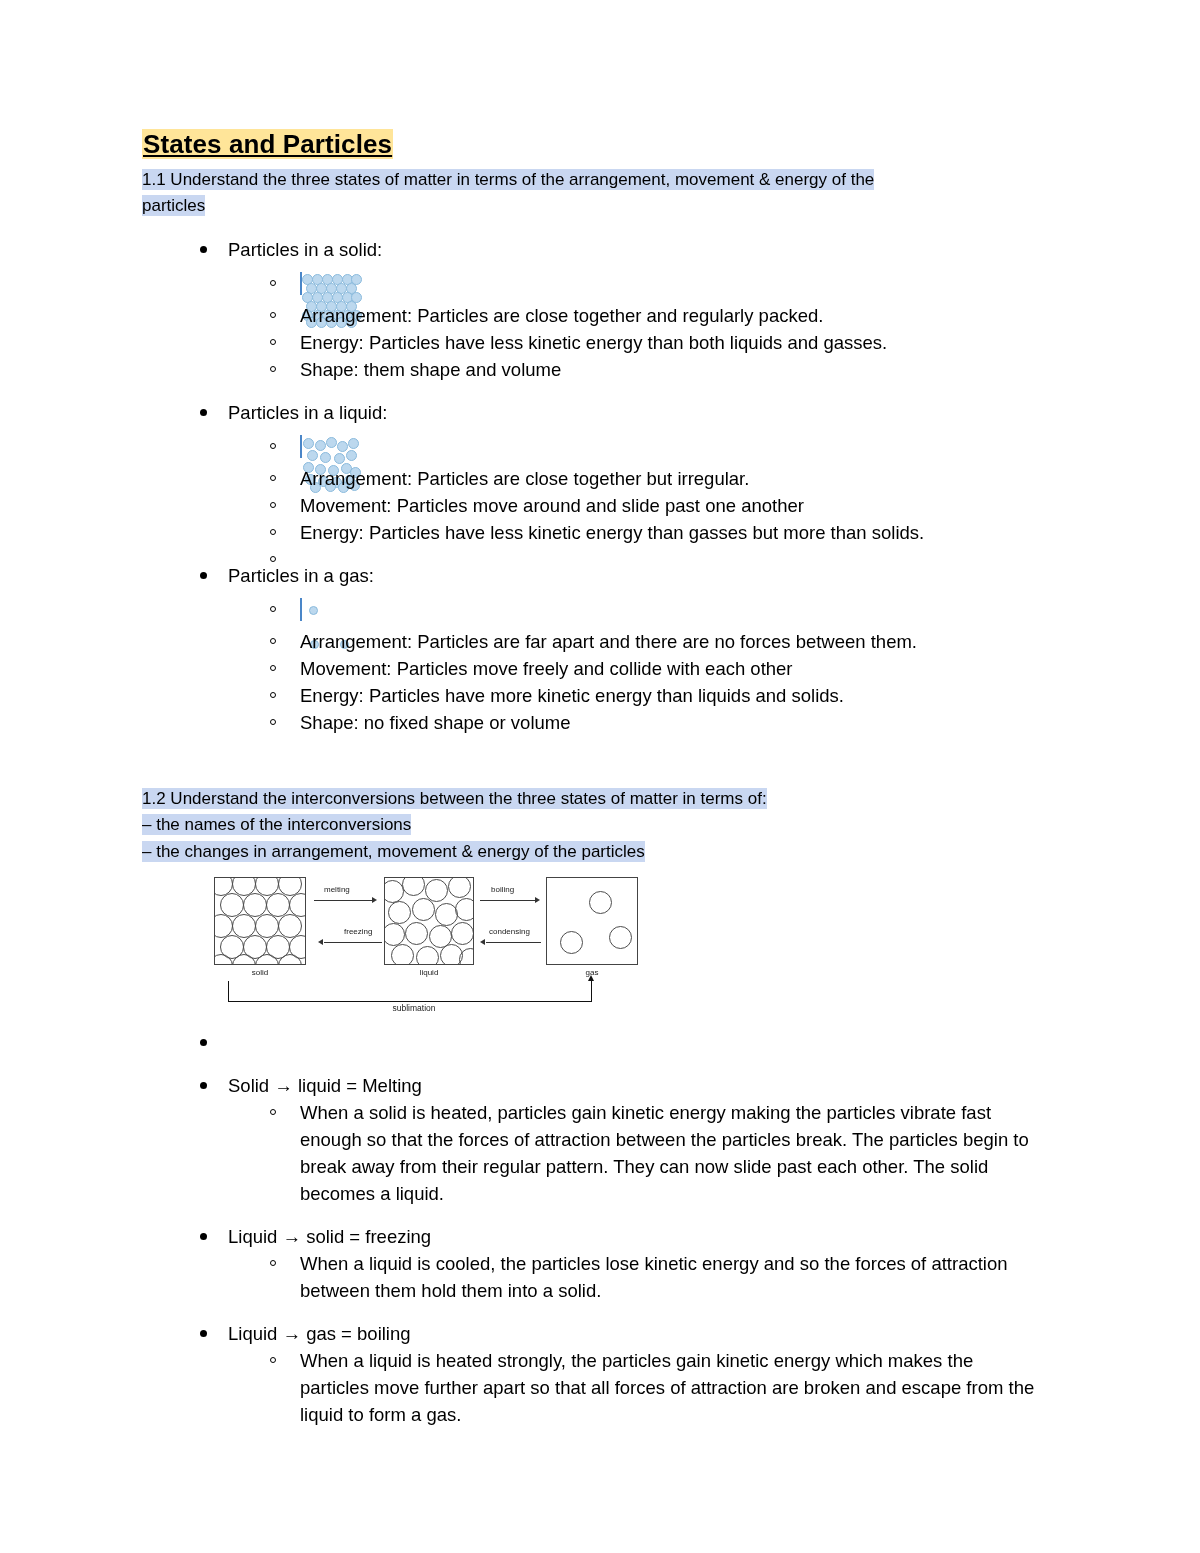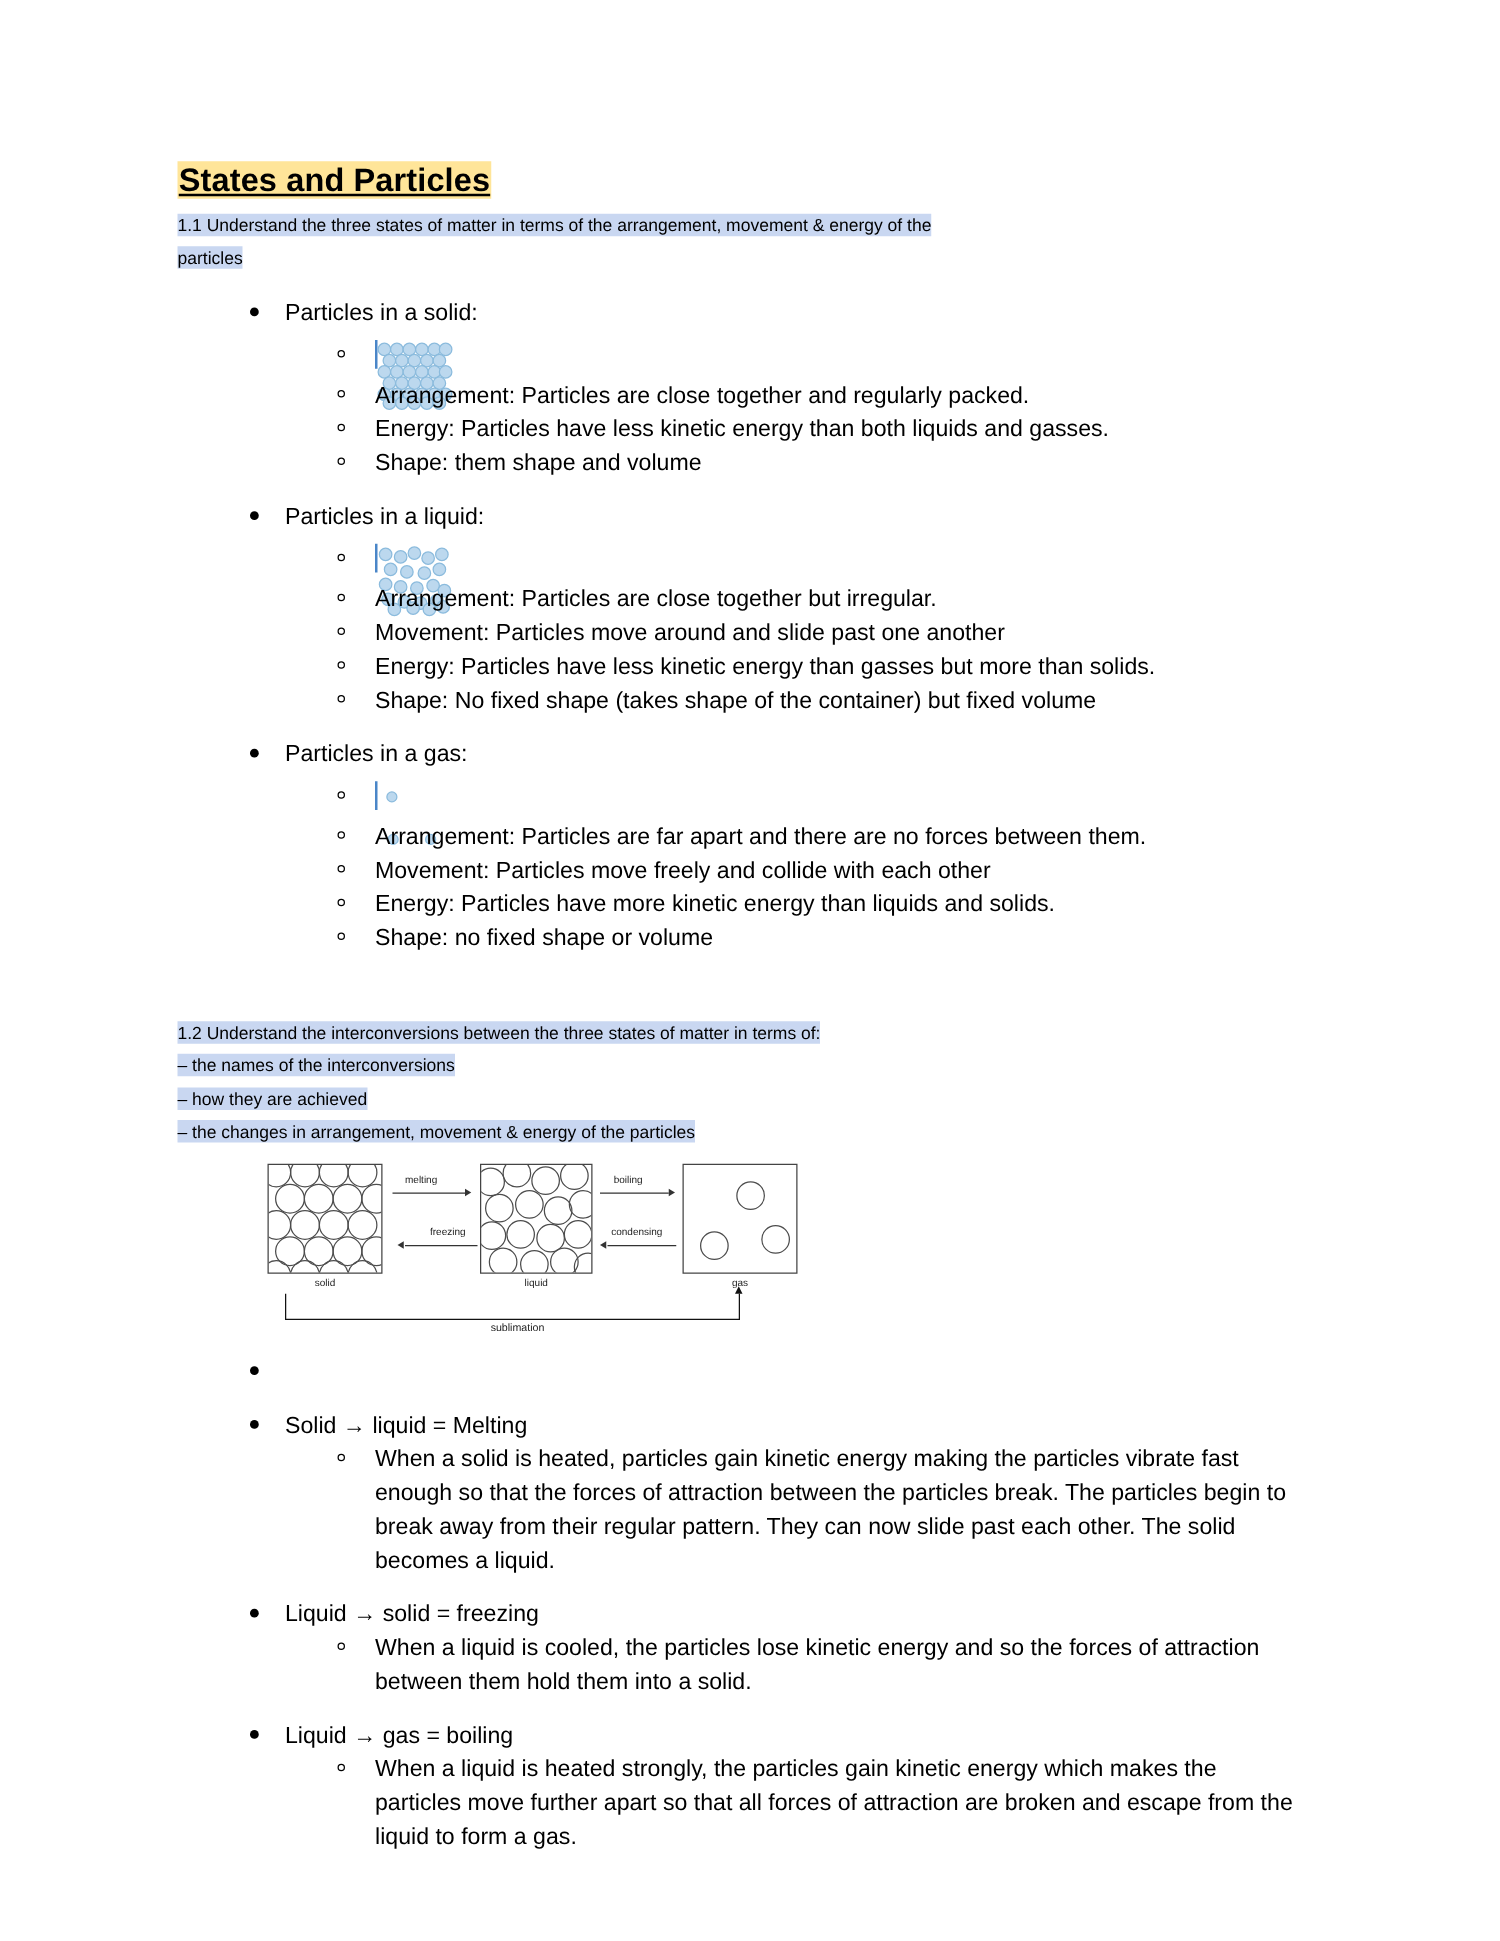--- a/index.html
+++ b/index.html
@@ -29,21 +29,21 @@
     line-height: 1.25;
   }
   .hl-yellow {
     background: #ffe599;
     padding: 0 1px;
   }
   .hl-blue {
     background: #c9d7f1;
   }
   .spec-line {
-    font-size: 14px;
+    font-size: 17px;
     line-height: 26.5px;
     margin: 0;
   }
   .spec-line span.hl-blue { padding: 1px 0; }
 
   ul.l1, ul.l2 {
     margin: 0;
     padding: 0;
     list-style: none;
   }
@@ -273,21 +273,21 @@
               <span class="p" style="left:9px;  top:46px; width:11px; height:11px;"></span>
               <span class="p" style="left:24px; top:45px; width:11px; height:11px;"></span>
               <span class="p" style="left:37px; top:46px; width:11px; height:11px;"></span>
               <span class="p" style="left:48px; top:44px; width:11px; height:11px;"></span>
             </span>
           </span>
         </li>
         <li><span class="bullet-circle"></span><span>Arrangement: Particles are close together but irregular.</span></li>
         <li><span class="bullet-circle"></span><span>Movement: Particles move around and slide past one another</span></li>
         <li><span class="bullet-circle"></span><span>Energy: Particles have less kinetic energy than gasses but more than solids.</span></li>
-        <li><span class="bullet-circle"></span><span>Shape: No fixed shape (takes shape of the container) but fixed volume</span></li>
+        <li><span class="bullet-circle"></span></li>
       </ul>
     </li>
 
     <li>
       <span class="bullet-disc"></span>
       <span class="li-text">Particles in a gas:</span>
       <ul class="l2">
         <li>
           <span class="bullet-circle"></span>
           <span class="state-fig">
@@ -303,21 +303,20 @@
         <li><span class="bullet-circle"></span><span>Energy: Particles have more kinetic energy than liquids and solids.</span></li>
         <li><span class="bullet-circle"></span><span>Shape: no fixed shape or volume</span></li>
       </ul>
     </li>
   </ul>
 
   <div class="gap-lg"></div>
 
   <p class="spec-line"><span class="hl-blue">1.2 Understand the interconversions between the three states of matter in terms of:</span></p>
   <p class="spec-line"><span class="hl-blue">– the names of the interconversions</span></p>
-  <p class="spec-line"><span class="hl-blue">– how they are achieved</span></p>
   <p class="spec-line"><span class="hl-blue">– the changes in arrangement, movement &amp; energy of the particles</span></p>
 
   <div class="conv-wrap">
 
     <div class="conv-box cbox-solid">
       <span class="oc" style="left:-6px; top:-6px;  width:24px; height:24px;"></span>
       <span class="oc" style="left:17px; top:-6px;  width:24px; height:24px;"></span>
       <span class="oc" style="left:40px; top:-6px;  width:24px; height:24px;"></span>
       <span class="oc" style="left:63px; top:-6px;  width:24px; height:24px;"></span>
       <span class="oc" style="left:5px;  top:15px; width:24px; height:24px;"></span>

